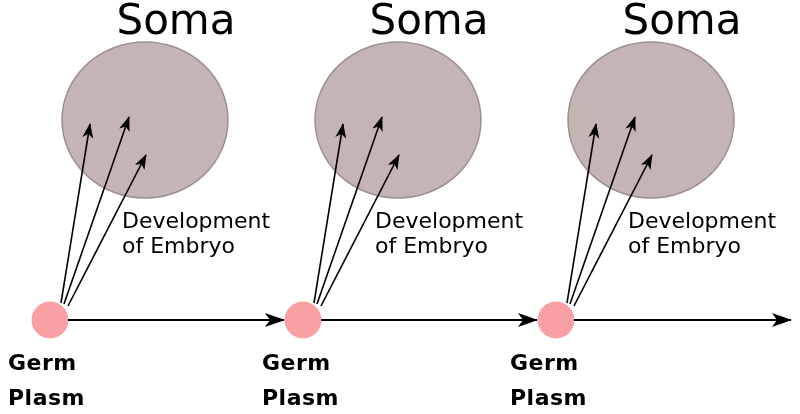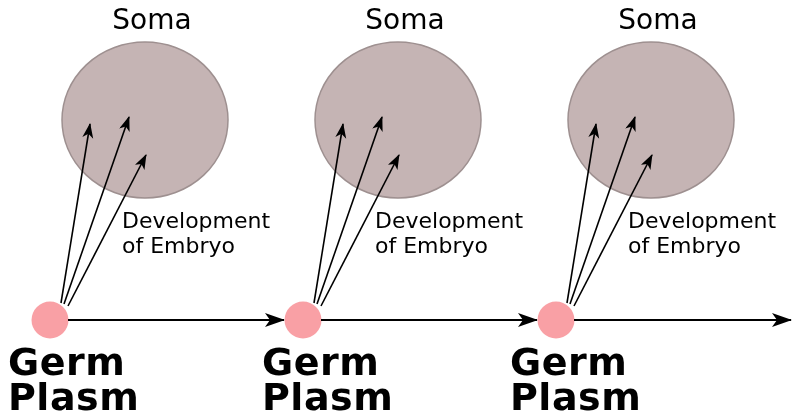--- a/index.html
+++ b/index.html
@@ -39,31 +39,32 @@
     stroke: var(--arrow, #000);
     stroke-width: 2;
     fill: none;
   }
   .label {
     position: absolute;
     white-space: pre-line;
   }
   .soma-label {
     transform: translateX(-50%);
-    font-size: 28px;
+    font-size: 42px;
     line-height: 40px;
     font-weight: 400;
+    margin-left: 24px;
   }
   .dev-label {
     font-size: 22px;
     line-height: 25px;
     font-weight: 400;
   }
   .germ-label {
-    font-size: 38px;
+    font-size: 22px;
     line-height: 35px;
     font-weight: bold;
     letter-spacing: 0.5px;
   }
 </style>
 </head>
 <body>
 
 <div class="stage">
 

